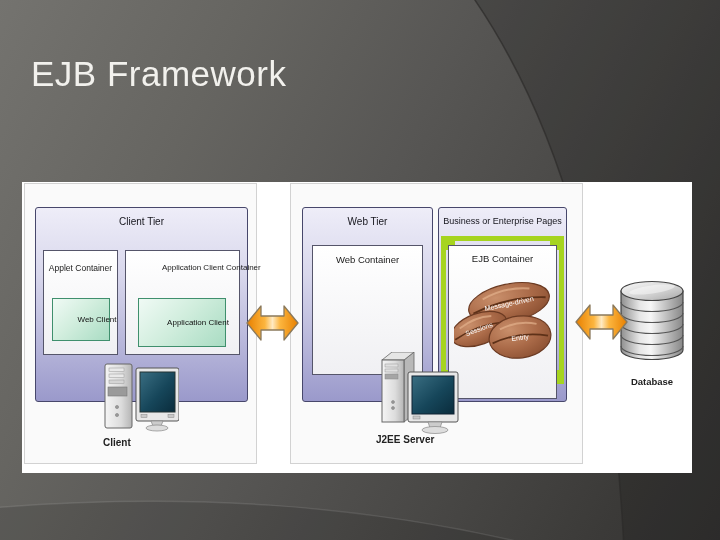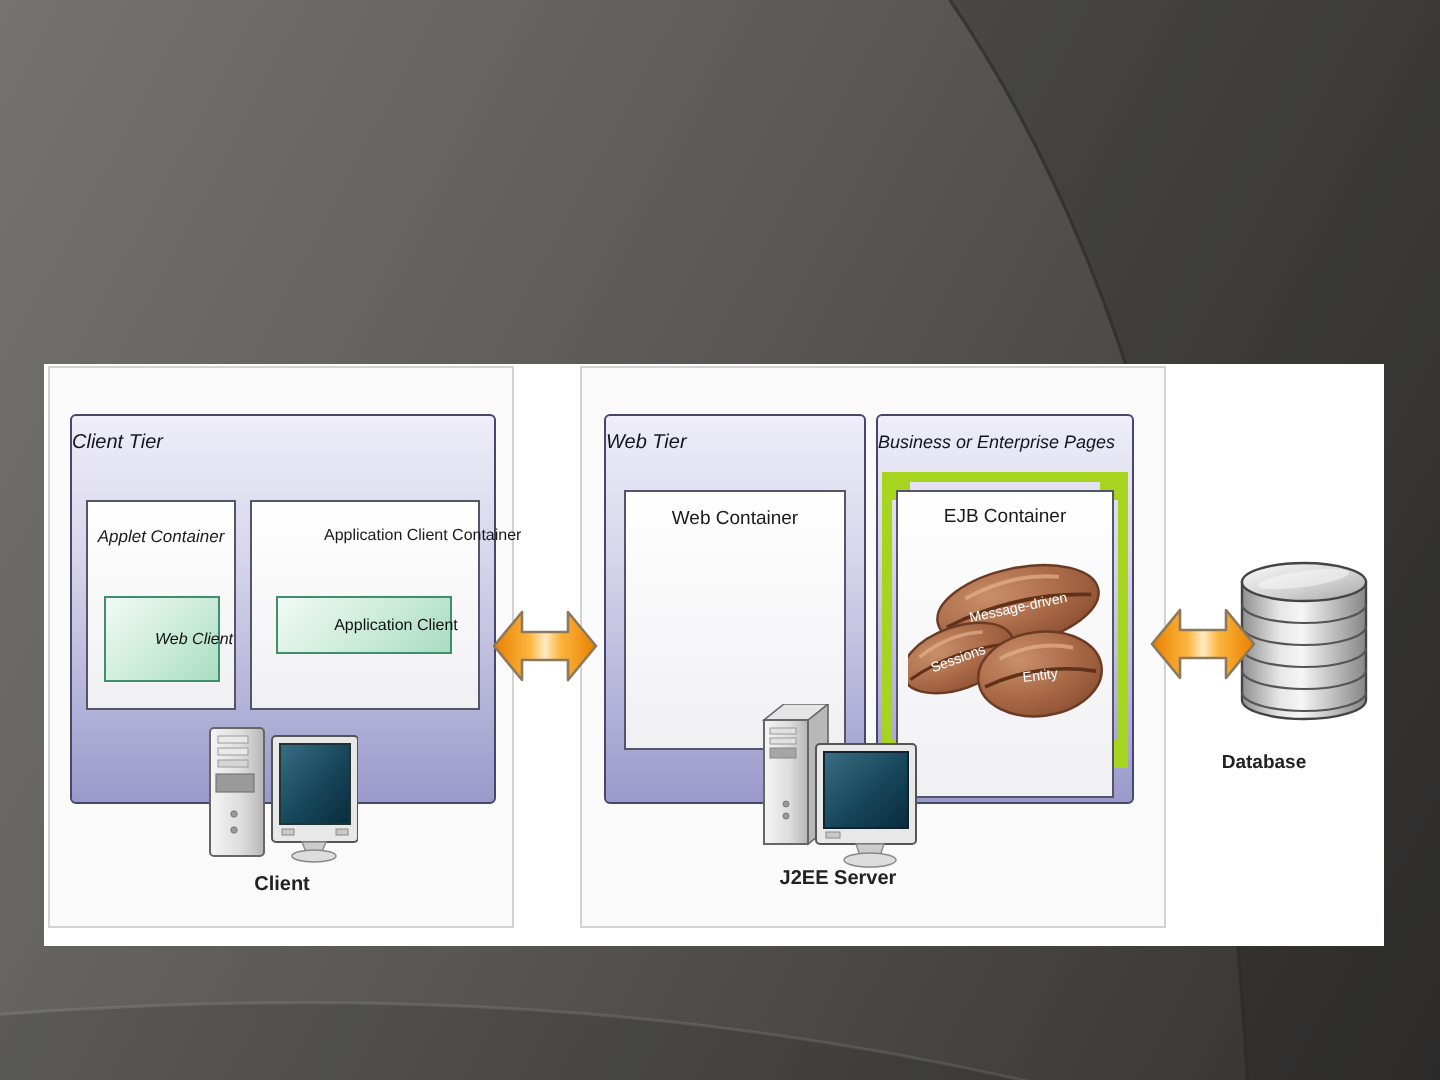--- a/index.html
+++ b/index.html
@@ -8,71 +8,72 @@
     font-family:"Liberation Sans",sans-serif;
     background:linear-gradient(118deg,#74736f 0%,#666561 25%,#575654 48%,#484745 70%,#3b3a38 88%,#343332 100%);
   }
   .abs{position:absolute;}
   .bg-decor{position:absolute;left:0;top:0;}
   .title{margin:0;font-size:35px;font-weight:400;color:#f2f1ed;letter-spacing:0.5px;}
   .white-strip{background:#ffffff;}
   .card{background:#fafafa;border:1px solid #d2d2d2;box-sizing:border-box;}
   .tier{background:linear-gradient(#eeedf8 0%,#d8d7ec 35%,#b3b2d8 75%,#9a99cb 100%);
         border:1px solid #47476b;border-radius:3px;box-sizing:border-box;}
-  .tier-label{padding-top:8px;font-size:10px;color:#15151c;white-space:nowrap;font-style:italic;}
+  .tier-label{text-align:center;padding-top:8px;font-size:10px;color:#15151c;white-space:nowrap;}
   .tier-label.small{font-size:9px;}
   .cbox{background:linear-gradient(#ffffff,#f0f0f3);border:1px solid #55556a;box-sizing:border-box;}
   .cbox-label{text-align:center;font-size:9.5px;color:#1a1a1a;white-space:nowrap;}
   .green-box{background:linear-gradient(135deg,#f0faf5 0%,#d2eede 45%,#a9dcc3 100%);
         border:1px solid #3f8f6d;box-sizing:border-box;
         display:flex;align-items:center;justify-content:center;font-size:8px;color:#111;white-space:nowrap;padding-left:32px;}
   .mint{background:linear-gradient(160deg,#bce0cf 0%,#e9f7f0 45%,#c3e4d4 100%);
         border:1px solid #64a78e;box-sizing:border-box;}
   .graybox{background:linear-gradient(#f6f6f6 0%,#d9d9d9 55%,#b9b9b9 100%);
         border:1px solid #3c3c3c;border-top:4px solid #262626;box-sizing:border-box;
         box-shadow:1px 1px 2px rgba(0,0,0,0.3);
         display:flex;align-items:center;justify-content:center;font-size:7.5px;color:#222;white-space:nowrap;}
   .bracket{border:5px solid #a6d41f;box-sizing:border-box;}
   .corner{position:absolute;width:13px;height:13px;background:#a6d41f;}
   .corner.tl{left:-4px;top:-4px}.corner.tr{right:-4px;top:-4px}
   .corner.bl{left:-4px;bottom:-4px}.corner.br{right:-4px;bottom:-4px}
-  .device-label{font-weight:bold;font-size:10px;color:#222;text-align:center;white-space:nowrap;}
+  .device-label{font-weight:bold;font-size:10px;color:#222;white-space:nowrap;}
   .db-label{font-weight:bold;font-size:9.5px;color:#222;text-align:center;}
 </style>
 </head>
 <body>
 
 <div class="slide">
 
   <svg class="bg-decor" width="720" height="540" viewBox="0 0 720 540">
     <path d="M468,-10 C560,120 612,300 624,550 L730,550 L730,-10 Z" fill="#141414" opacity="0.22"></path>
     <path d="M468,-10 C560,120 612,300 624,550" stroke="#2c2b2a" stroke-width="1.5" fill="none" opacity="0.7"></path>
     <path d="M-10,508 C180,493 360,502 545,548 L-10,560 Z" fill="#000000" opacity="0.10"></path>
     <path d="M-10,508 C180,493 360,502 545,548" stroke="#ffffff" stroke-width="1.5" fill="none" opacity="0.10"></path>
   </svg>
 
+  <h1 class="abs title" style="left:31px;top:54px;">EJB Framework</h1>
 
   <div class="abs white-strip" style="left:22px;top:182px;width:670px;height:291px;"></div>
   <div class="abs card" style="left:24px;top:183px;width:233px;height:281px;"></div>
   <div class="abs card" style="left:290px;top:183px;width:293px;height:281px;"></div>
 
   <div class="abs tier" style="left:35px;top:207px;width:213px;height:195px;">
     <div class="tier-label">Client Tier</div>
   </div>
 
-  <div class="abs cbox" style="left:43px;top:250px;width:75px;height:105px;font-style:italic;">
+  <div class="abs cbox" style="left:43px;top:250px;width:75px;height:105px;">
     <div class="cbox-label" style="padding-top:12px;font-size:8.5px;">Applet Container</div>
     <div class="abs green-box" style="left:8px;top:47px;width:58px;height:43px;">
       <span>Web Client</span>
     </div>
   </div>
 
   <div class="abs cbox" style="left:125px;top:250px;width:115px;height:105px;">
     <div class="cbox-label" style="padding-top:12px;font-size:8px;margin-left:36px;">Application Client Container</div>
-    <div class="abs green-box" style="left:12px;top:47px;width:88px;height:29px;">
+    <div class="abs green-box" style="left:12px;top:47px;width:88px;height:49px;">
       <span>Application Client</span>
     </div>
   </div>
 
   <div class="abs tier" style="left:302px;top:207px;width:131px;height:195px;">
     <div class="tier-label">Web Tier</div>
   </div>
 
   <div class="abs cbox" style="left:312px;top:245px;width:111px;height:130px;">
     <div class="cbox-label" style="padding-top:8px;">Web Container</div>
@@ -188,21 +189,21 @@
     </defs>
     <path d="M3,13 L3,72 A31,9.5 0 0 0 65,72 L65,13 Z" fill="url(#dbBody)" stroke="#444" stroke-width="1.2"></path>
     <path d="M3,24 A31,9.5 0 0 0 65,24" stroke="#555" stroke-width="1.1" fill="none"></path>
     <path d="M3,35 A31,9.5 0 0 0 65,35" stroke="#555" stroke-width="1.1" fill="none"></path>
     <path d="M3,46 A31,9.5 0 0 0 65,46" stroke="#555" stroke-width="1.1" fill="none"></path>
     <path d="M3,57 A31,9.5 0 0 0 65,57" stroke="#555" stroke-width="1.1" fill="none"></path>
     <path d="M3,68 A31,9.5 0 0 0 65,68" stroke="#555" stroke-width="1.1" fill="none"></path>
     <ellipse cx="34" cy="13" rx="31" ry="9.5" fill="url(#dbTop)" stroke="#444" stroke-width="1.2"></ellipse>
     <ellipse cx="34" cy="11.5" rx="23" ry="4" fill="#ffffff" opacity="0.45" transform="rotate(-8 34 11.5)"></ellipse>
   </svg>
-  <div class="abs db-label" style="left:598px;top:376px;width:68px;">Database</div>
+  <div class="abs db-label" style="left:618px;top:376px;width:68px;">Database</div>
 
   <svg class="abs" style="left:246px;top:303px;" width="53" height="40" viewBox="0 0 53 40">
     <defs>
       <linearGradient id="arrowG" x1="0" y1="0" x2="1" y2="0">
         <stop offset="0%" stop-color="#e88000"></stop>
           <stop offset="35%" stop-color="#fcb53e"></stop>
         <stop offset="50%" stop-color="#ffeac2"></stop>
           <stop offset="65%" stop-color="#fcb53e"></stop>
         <stop offset="100%" stop-color="#e88000"></stop>
       </linearGradient>

